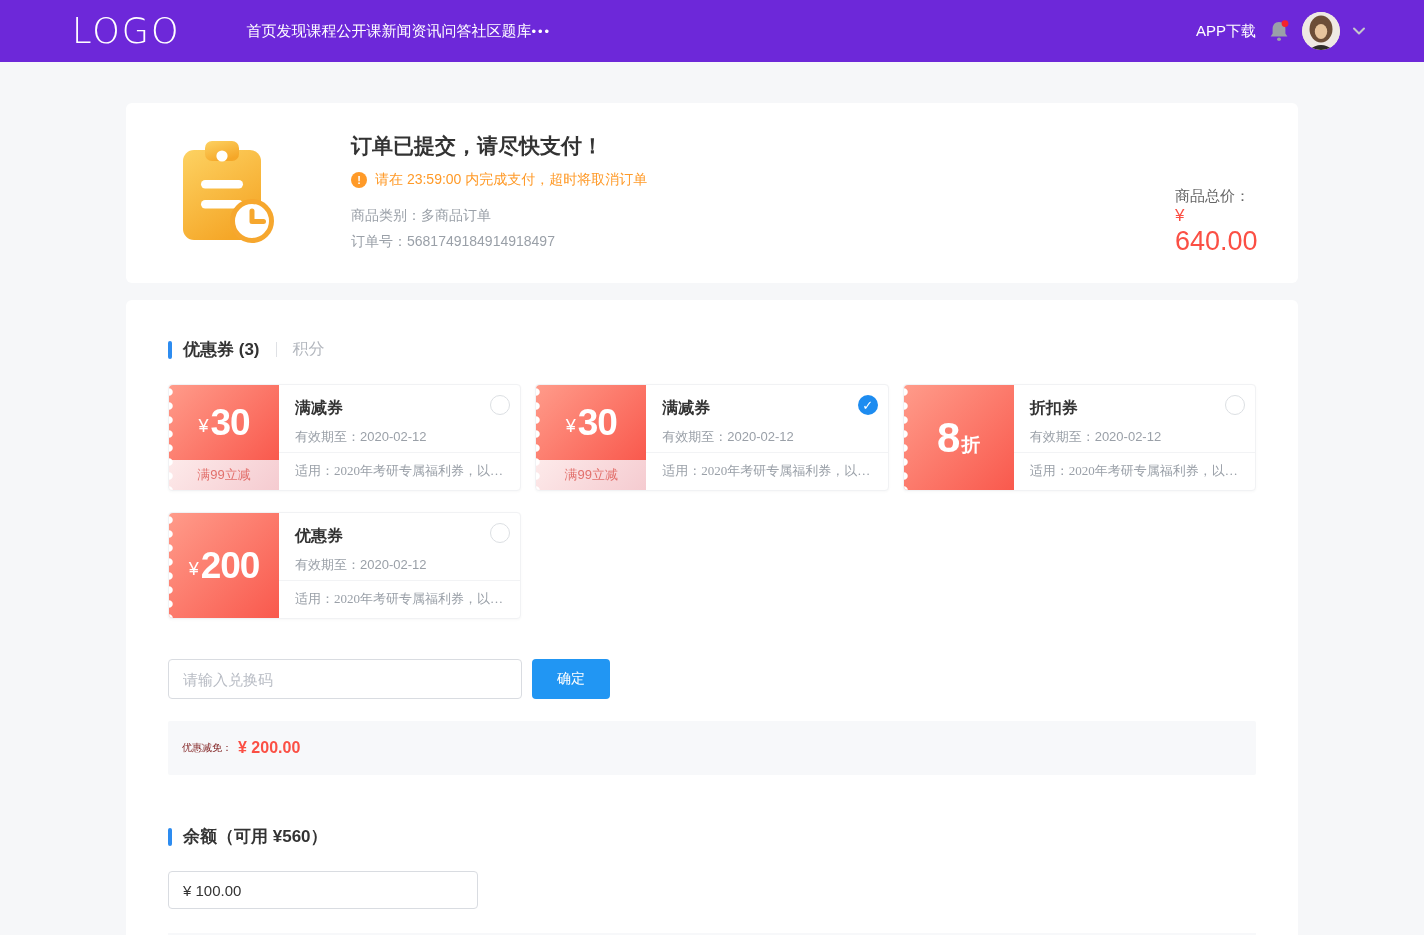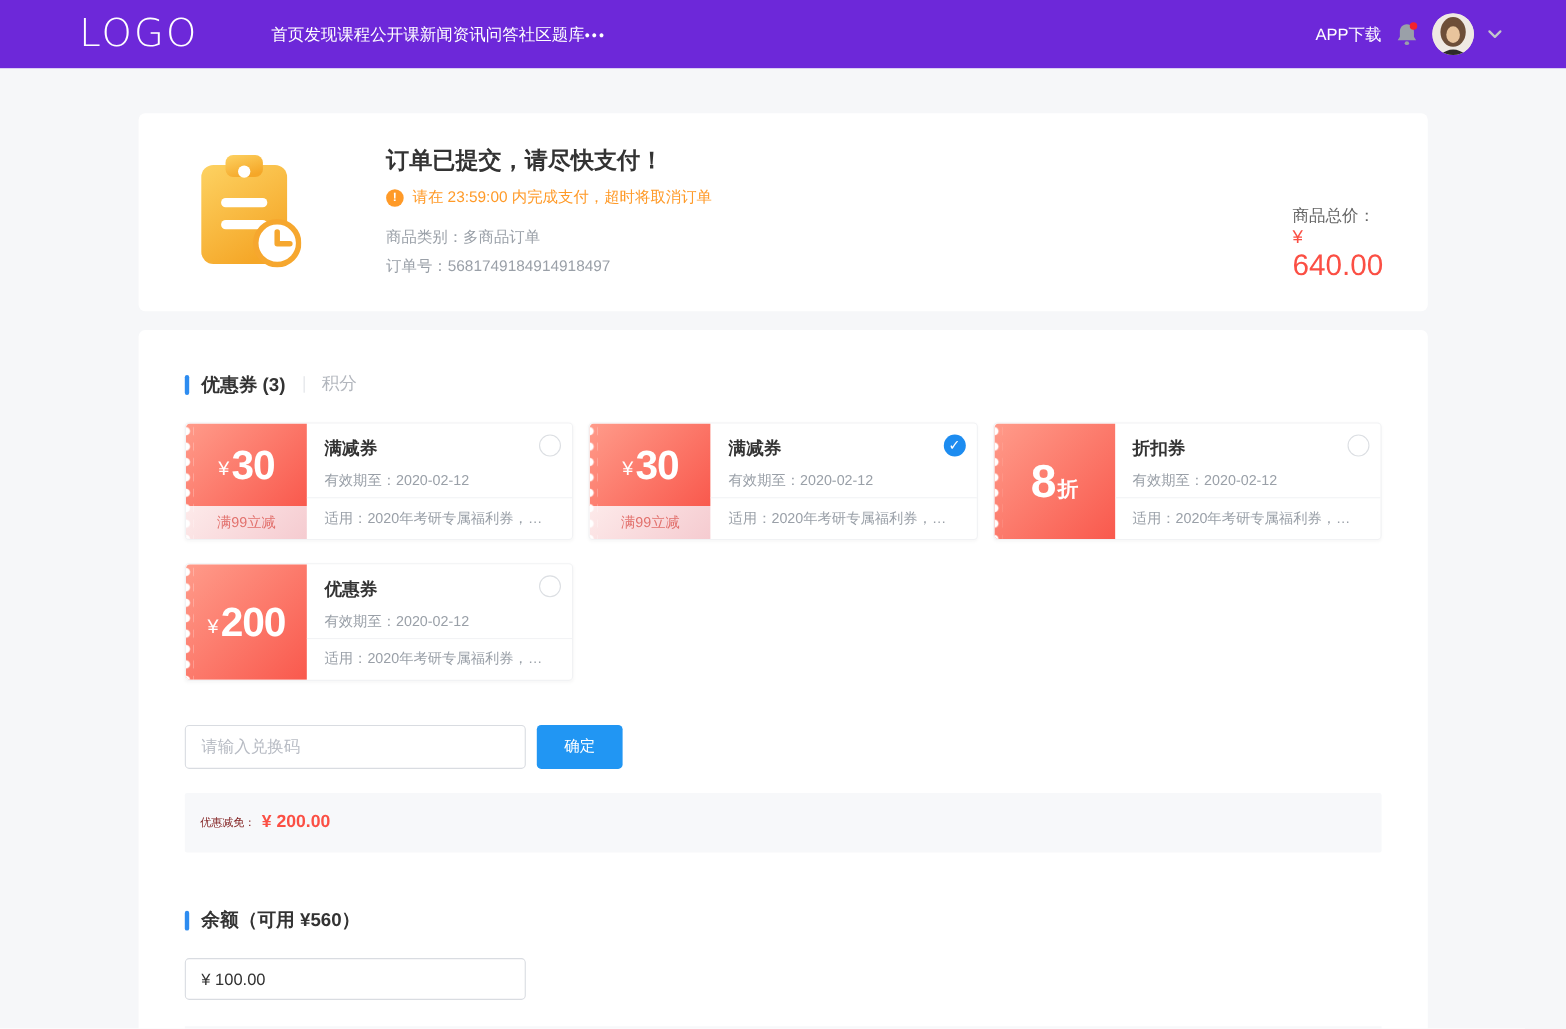--- a/index.html
+++ b/index.html
@@ -102,36 +102,36 @@
     background-image:radial-gradient(circle 4px at 0px 7px,#fff 3.2px,rgba(255,255,255,0) 4.2px);
     background-size:7px 14px; background-repeat:repeat-y;
   }
   .coupon-body { flex:1; position:relative; padding:13px 16px 0; min-width:0; }
   .coupon-title { font-size:16px; font-weight:bold; color:#333; margin-bottom:9px; }
   .coupon-expiry { font-size:13px; color:#9aa0a8; }
   .coupon-scope {
     position:absolute; left:0; right:0; bottom:0;
     border-top:1px solid #f2f3f5; padding:9px 16px 10px;
     font-size:13px; color:#9aa0a8;
-    white-space:nowrap; overflow:hidden; text-overflow:ellipsis;
+    white-space:nowrap; overflow:hidden; text-overflow:ellipsis;font-family:Liberation Serif, serif;
   }
   .radio {
     position:absolute; top:10px; right:10px;
     width:20px; height:20px; border-radius:50%;
     border:1px solid #dcdfe3; background:#fff; cursor:pointer;
   }
   .radio.checked {
     border:none; background:#1d8cf0; color:#fff;
     display:flex; align-items:center; justify-content:center; font-size:13px; font-weight:bold;
   }
 
   
   .redeem-row { margin-top:40px; display:flex; gap:10px; }
   .redeem-input {
-    width:310px; height:40px; border:1px solid #d9dce1; border-radius:4px;
+    width:354px; height:40px; border:1px solid #d9dce1; border-radius:4px;
     padding:0 14px; font-size:15px; color:#ef4444; outline:none;
     font-family:"Liberation Sans","DejaVu Sans",sans-serif;
   }
   .redeem-input::placeholder { color:#b8bcc4; }
   .redeem-btn {
     width:78px; height:40px; background:#2196f3; border:none; border-radius:4px;
     color:#fff; font-size:14px; cursor:pointer;
     font-family:"Liberation Sans","DejaVu Sans",sans-serif;
   }
 

